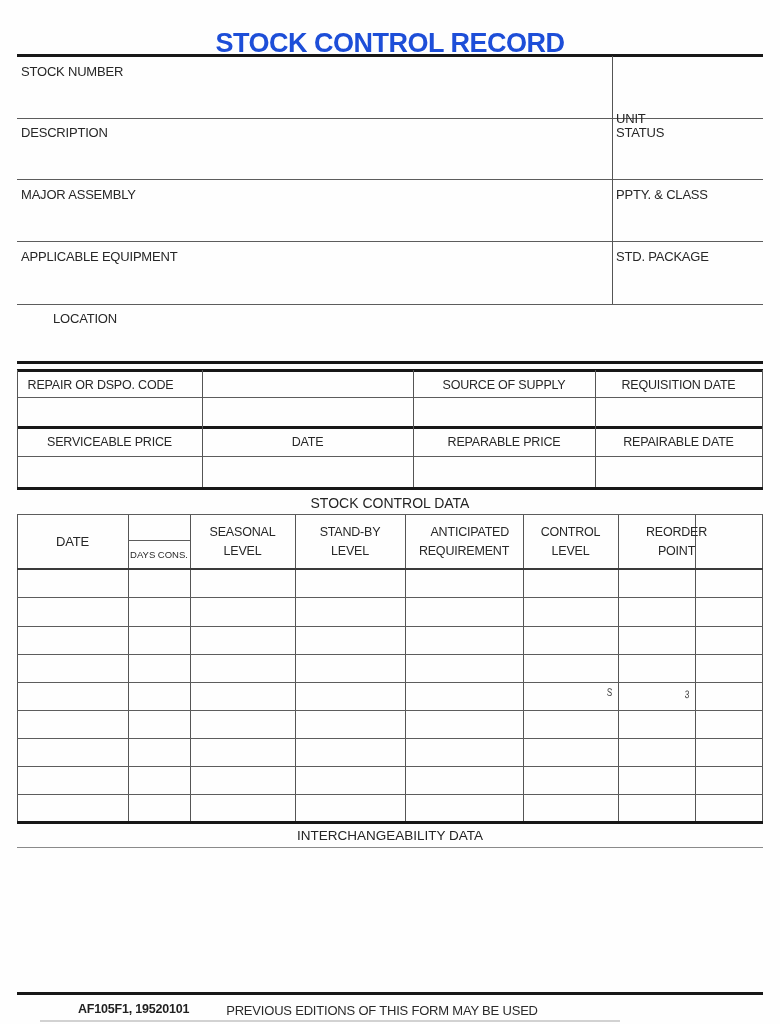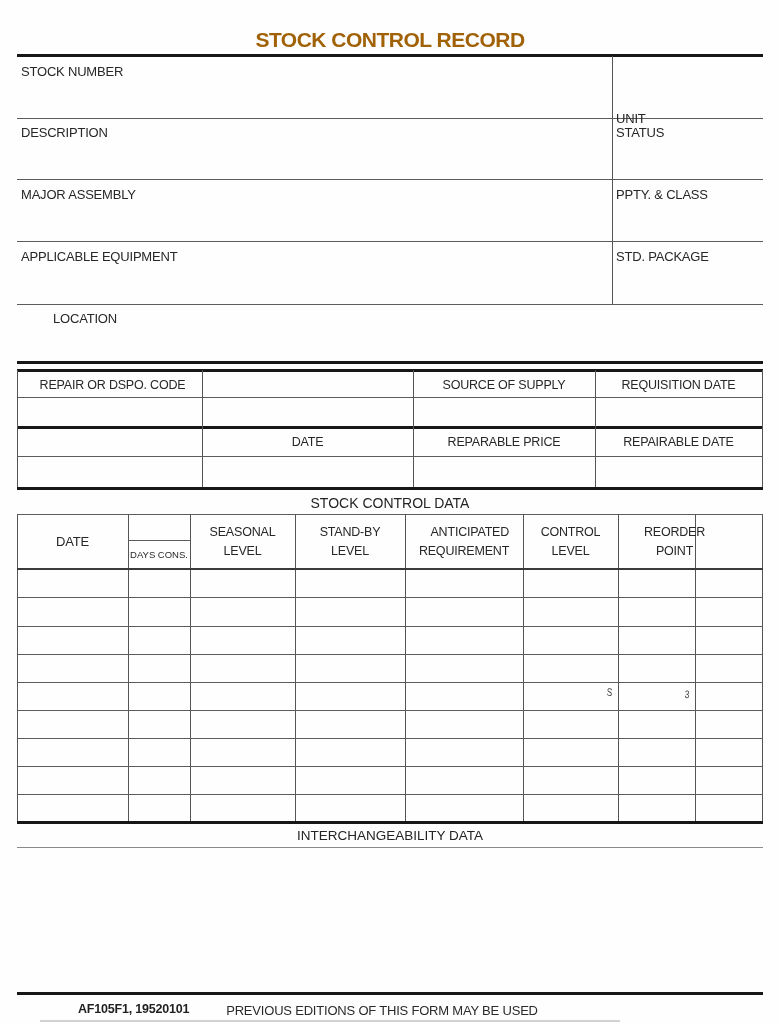--- a/index.html
+++ b/index.html
@@ -7,21 +7,21 @@
     position:relative;width:780px;height:1024px;background:#fefefe;
     font-family:"Liberation Sans", sans-serif;color:#242424;overflow:hidden;
   }
   .hl-thick{position:absolute;height:3px;background:#171717;}
   .hl-thin{position:absolute;height:1px;background:#5c5c5c;}
   .hl-mid{position:absolute;height:2px;background:#3a3a3a;}
   .hl-faint{position:absolute;height:2px;background:#d2d2d2;}
   .vl{position:absolute;width:1px;background:#555555;}
   .title{
     position:absolute;left:17px;top:28px;width:746px;text-align:center;
-    font-size:21px;font-weight:600;letter-spacing:-0.5px;color:#a16207;
+    font-size:27px;font-weight:600;letter-spacing:-0.5px;color:#1d4ed8;
   }
   .flabel{position:absolute;font-size:13px;letter-spacing:-0.2px;color:#272727;white-space:nowrap;}
   .cell{
     position:absolute;display:flex;align-items:center;justify-content:center;
     font-size:12.5px;letter-spacing:-0.2px;text-align:center;color:#272727;
   }
   .pre{white-space:pre-line;line-height:1.45;}
   .small{font-size:9.5px;letter-spacing:0;}
   .band{
     position:absolute;left:17px;width:746px;display:flex;align-items:center;justify-content:center;
@@ -64,24 +64,25 @@
   <div class="hl-thick" style="left:17px;top:426px;width:746px;"></div>
   <div class="hl-thin" style="left:17px;top:456px;width:746px;"></div>
   <div class="hl-thick" style="left:17px;top:487px;width:746px;"></div>
 
   <div class="vl" style="left:17px;top:370px;height:117px;"></div>
   <div class="vl" style="left:202px;top:370px;height:117px;"></div>
   <div class="vl" style="left:413px;top:370px;height:117px;"></div>
   <div class="vl" style="left:595px;top:370px;height:117px;"></div>
   <div class="vl" style="left:762px;top:370px;height:117px;"></div>
 
-  <div class="cell" style="left:20px;top:372px;width:185px;height:25px;">REPAIR OR DSPO. CODE</div>
+  <div class="cell" style="left:8px;top:372px;width:185px;height:25px;">REPAIR OR DSPO. CODE</div>
   <div class="cell" style="left:413px;top:372px;width:182px;height:25px;">SOURCE OF SUPPLY</div>
   <div class="cell" style="left:595px;top:372px;width:167px;height:25px;">REQUISITION DATE</div>
 
+  <div class="cell" style="left:17px;top:429px;width:185px;height:26px;">SERVICEABLE PRICE</div>
   <div class="cell" style="left:202px;top:429px;width:211px;height:26px;">DATE</div>
   <div class="cell" style="left:413px;top:429px;width:182px;height:26px;">REPARABLE PRICE</div>
   <div class="cell" style="left:595px;top:429px;width:167px;height:26px;">REPAIRABLE DATE</div>
 
   <div class="band" style="top:491px;height:23px;font-size:14px;">STOCK CONTROL DATA</div>
   <div class="hl-thin" style="left:17px;top:514px;width:746px;"></div>
 
   <div class="vl" style="left:17px;top:515px;height:308px;"></div>
   <div class="vl" style="left:128px;top:515px;height:308px;"></div>
   <div class="vl" style="left:190px;top:515px;height:308px;"></div>
@@ -96,21 +97,21 @@
   <div class="hl-thin" style="left:128px;top:540px;width:62px;"></div>
   <div class="cell small" style="left:128px;top:541px;width:62px;height:27px;">DAYS CONS.</div>
   <div class="cell pre" style="left:190px;top:515px;width:105px;height:53px;">SEASONAL
 LEVEL</div>
   <div class="cell pre" style="left:295px;top:515px;width:110px;height:53px;">STAND-BY
 LEVEL</div>
   <div class="cell pre" style="left:405px;top:515px;width:118px;height:53px;text-align:right;">ANTICIPATED
 REQUIREMENT</div>
   <div class="cell pre" style="left:523px;top:515px;width:95px;height:53px;">CONTROL
 LEVEL</div>
-  <div class="cell pre" style="left:636px;top:515px;width:77px;height:53px;">REORDER
+  <div class="cell pre" style="left:618px;top:515px;width:77px;height:53px;padding-left:20px;">REORDER
 POINT</div>
 
   <div class="hl-mid" style="left:17px;top:568px;width:746px;"></div>
 
   <div class="hl-thin" style="left:17px;top:597px;width:746px;"></div>
   <div class="hl-thin" style="left:17px;top:626px;width:746px;"></div>
   <div class="hl-thin" style="left:17px;top:654px;width:746px;"></div>
   <div class="hl-thin" style="left:17px;top:682px;width:746px;"></div>
   <div class="hl-thin" style="left:17px;top:710px;width:746px;"></div>
   <div class="hl-thin" style="left:17px;top:738px;width:746px;"></div>

